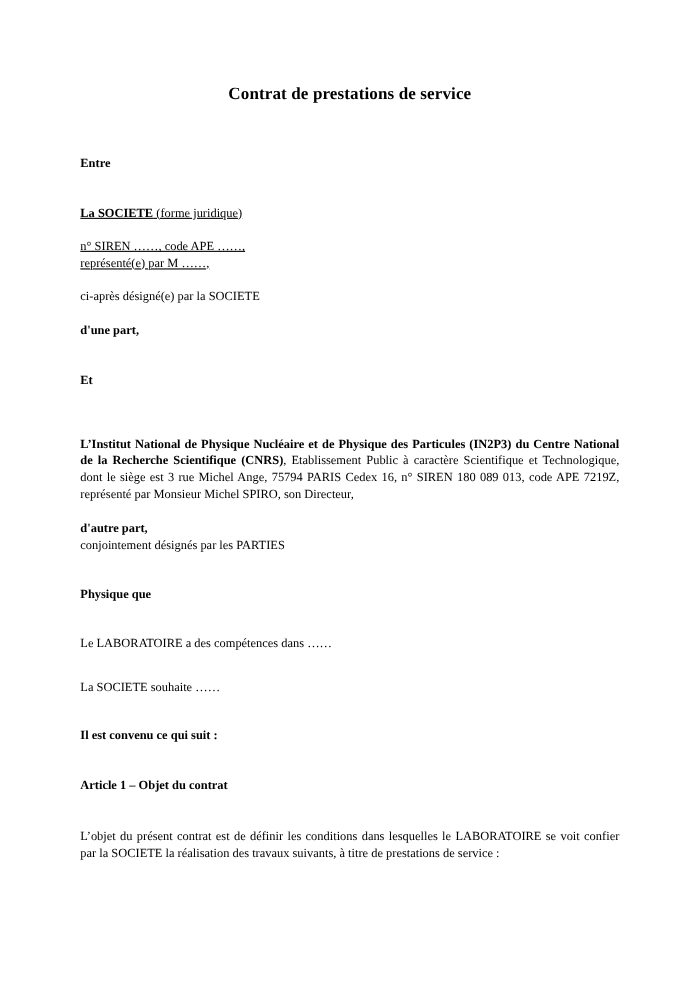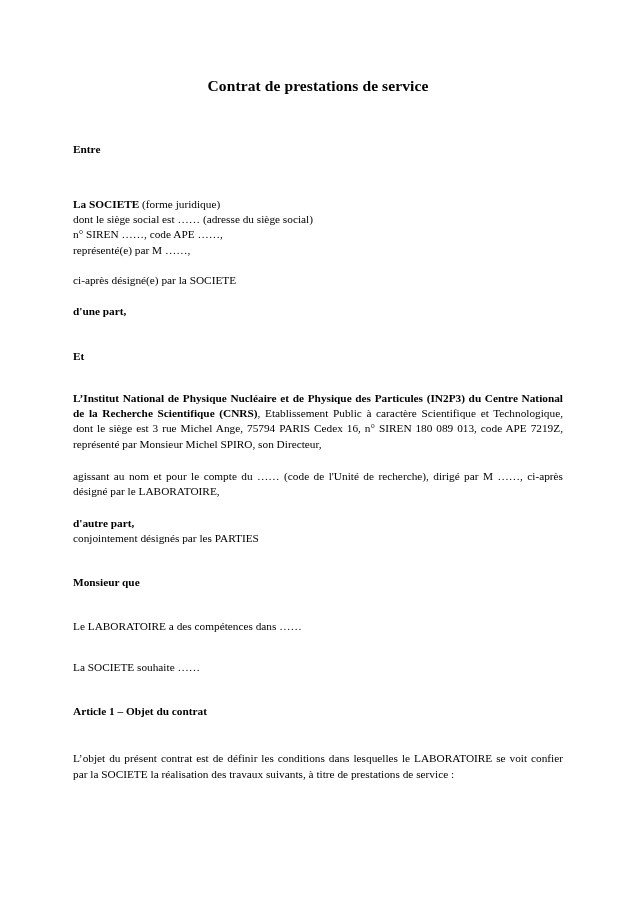--- a/index.html
+++ b/index.html
@@ -48,25 +48,25 @@
     text-align: justify;
     text-justify: inter-word;
   }
   .bold {
     font-weight: bold;
   }
   .ital {
     font-style: italic;
   }
   .sp-entre    { margin-top: 47px; }
-  .sp-societe  { margin-top: 39px; }
+  .sp-societe  { margin-top: 29px; text-decoration: underline; }
   .sp-ciapres1 { margin-top: 15px; }
   .sp-dunepart { margin-top: 16px; }
   .sp-et       { margin-top: 30px; }
-  .sp-in2p3    { margin-top: 26px; }
+  .sp-in2p3    { margin-top: 42px; }
   .sp-ciapres2 { margin-top: 15px; }
   .sp-arrow    { margin-top: 16px; }
   .sp-agissant { margin-top: 17px; }
   .sp-autrepart{ margin-top: 16px; }
   .sp-conjoint { }
   .sp-attendu  { margin-top: 29px; }
   .sp-labo     { margin-top: 29px; }
   .sp-societe2 { margin-top: 25px; }
   .sp-convenu  { margin-top: 29px; }
   .sp-article  { margin-top: 29px; }
@@ -82,43 +82,43 @@
 </head>
 <body>
 
 <div class="page">
   <div class="content">
 
     <h1 class="doc-title">Contrat de prestations de service</h1>
 
     <p class="blk bold sp-entre">Entre</p>
 
-    <p class="blk sp-societe"><span class="bold">La SOCIETE</span><span> (forme juridique)</span><br><span>dont le siège social est …… (adresse du siège social)</span><br><span>n° SIREN ……, code APE ……,</span><br><span>représenté(e) par M ……,</span></p>
+    <p class="blk sp-societe"><span class="bold">La SOCIETE</span><span> (forme juridique)</span><br><br><span>n° SIREN ……, code APE ……,</span><br><span>représenté(e) par M ……,</span></p>
 
     <p class="blk sp-ciapres1">ci-après désigné(e) par la SOCIETE</p>
 
     <p class="blk bold sp-dunepart">d'une part,</p>
 
     <p class="blk bold sp-et">Et</p>
 
     <p class="blk just sp-in2p3"><span class="bold">L’Institut National de Physique Nucléaire et de Physique des Particules (IN2P3) du Centre National de la Recherche Scientifique (CNRS)</span><span>, Etablissement Public à caractère Scientifique et Technologique, dont le siège est 3 rue Michel Ange, 75794 PARIS Cedex 16, n° SIREN 180 089 013, code APE 7219Z, représenté par Monsieur Michel SPIRO, son Directeur,</span></p>
 
 
 
-    <p class="blk just sp-agissant">agissant au nom et pour le compte du …… (code de l'Unité de recherche), dirigé par M ……, ci-après désigné par le LABORATOIRE,</p>
 
     <p class="blk bold sp-autrepart">d'autre part,</p>
 
     <p class="blk sp-conjoint">conjointement désignés par les PARTIES</p>
 
-    <p class="blk bold sp-attendu">Monsieur que</p>
+    <p class="blk bold sp-attendu">Physique que</p>
 
     <p class="blk sp-labo">Le LABORATOIRE a des compétences dans ……</p>
 
     <p class="blk sp-societe2">La SOCIETE souhaite ……</p>
 
+    <p class="blk bold sp-convenu">Il est convenu ce qui suit :</p>
 
     <p class="blk bold sp-article">Article 1 – Objet du contrat</p>
 
     <p class="blk just sp-objet">L’objet du présent contrat est de définir les conditions dans lesquelles le LABORATOIRE se voit confier par la SOCIETE la réalisation des travaux suivants, à titre de prestations de service :</p>
 
   </div>
 </div>
 
 </body></html>

